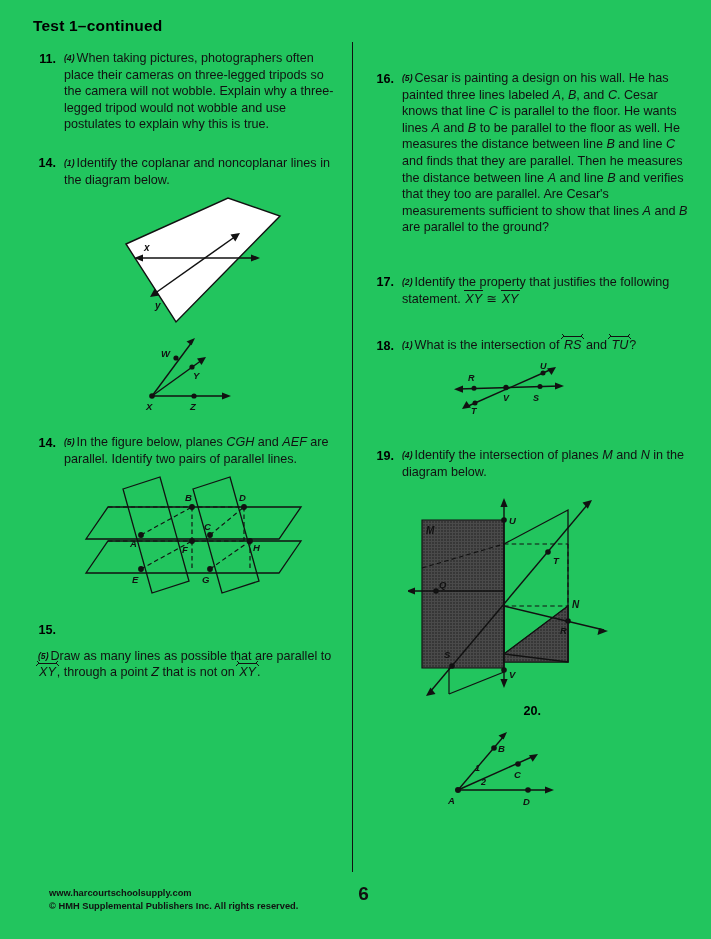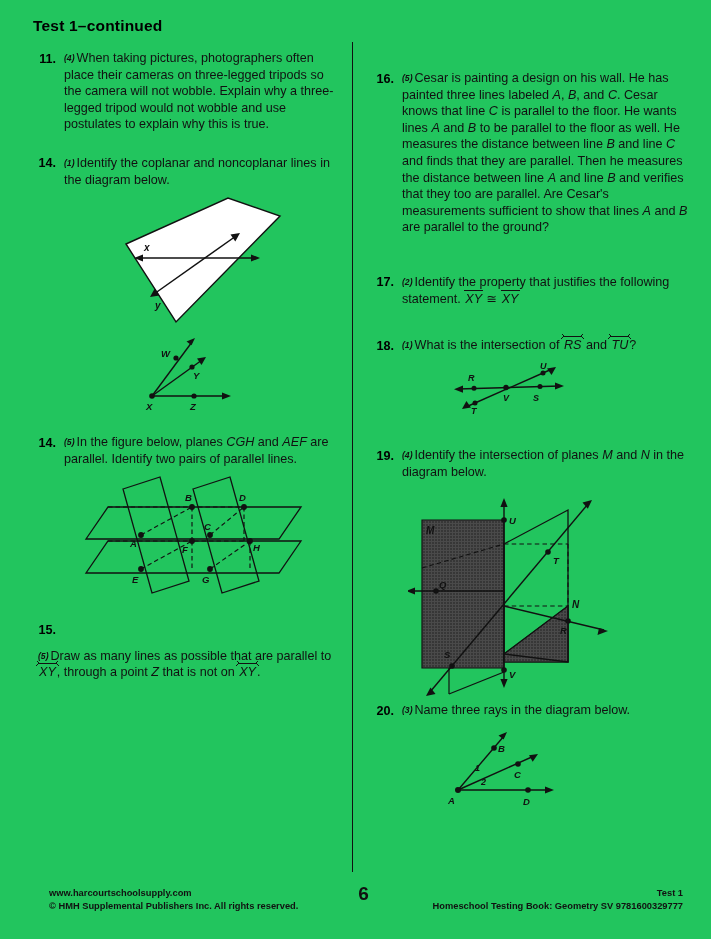--- a/index.html
+++ b/index.html
@@ -303,21 +303,20 @@
           <line x1="41" y1="180" x2="41" y2="206"></line>
           <line x1="41" y1="206" x2="96" y2="184"></line>
         </g>
         <text x="18" y="46" font-size="10" fill="#e8e8e8">M</text>
         <text x="164" y="120" font-size="10">N</text>
       </svg>
     </div>
 
     <div class="q" style="justify-content:center;">
       <div class="q-num">20.</div>
-      <div class="q-body"><span class="pts">(3)</span><span>Name three rays in the diagram below.</span></div>
     </div>
 
     <div class="fig" style="margin:6px 0 0 74px;">
       <svg width="140" height="84" viewBox="0 0 140 84">
 
         <line x1="16" y1="64" x2="62" y2="10" stroke="#111" stroke-width="1.4"></line>
         <polygon points="65,6 56.5,9.6 61.6,13.6" fill="#111"></polygon>
         <circle cx="52" cy="22" r="2.8" fill="#111"></circle>
         <text x="56" y="26" font-size="9.5">B</text>
 
@@ -338,19 +337,15 @@
     </div>
 
   </div>
 
   <div class="footer">
     <div class="foot-left">
       <div>www.harcourtschoolsupply.com</div>
       <div>© HMH Supplemental Publishers Inc. All rights reserved.</div>
     </div>
     <div class="foot-page">6</div>
-    <div class="foot-right">
-      <div>Test 1</div>
-      <div>Homeschool Testing Book: Geometry SV 9781600329777</div>
-    </div>
   </div>
 
 </div>
 
 </body></html>

